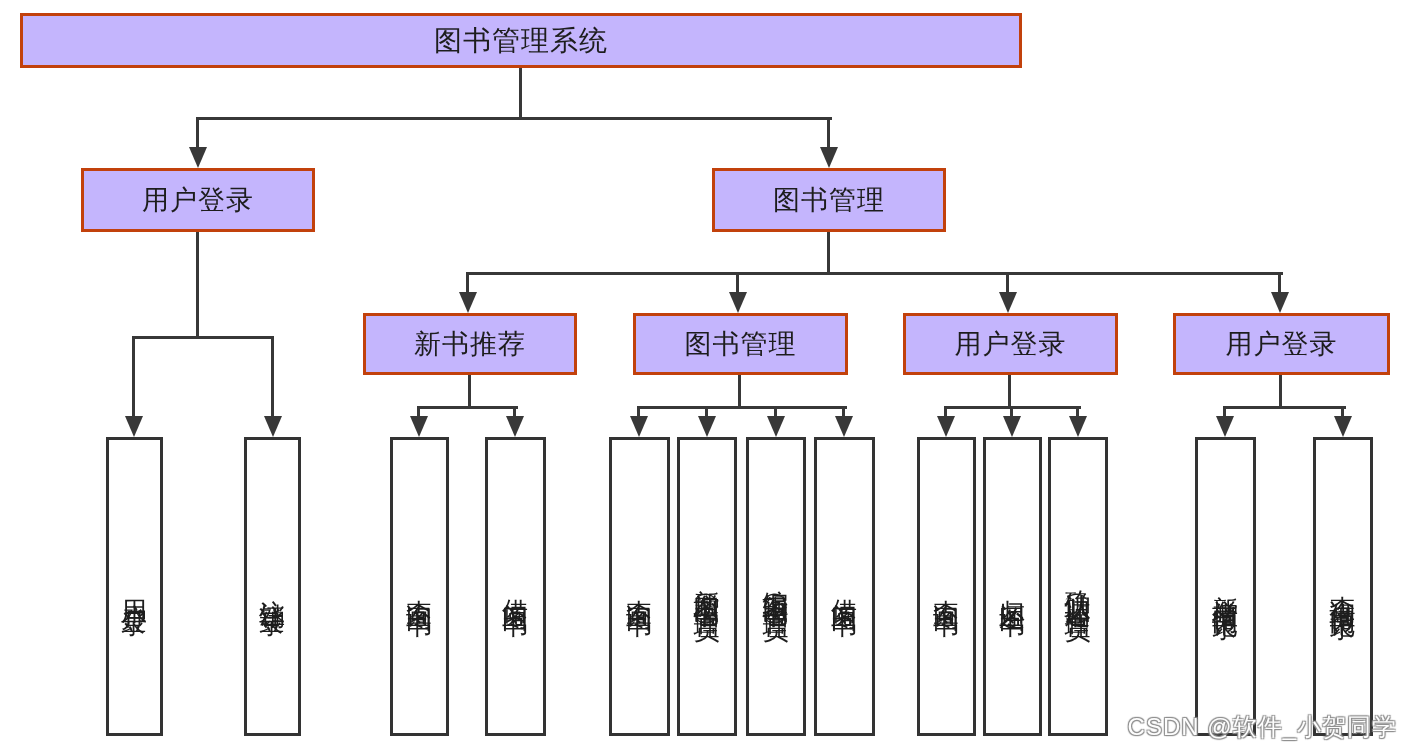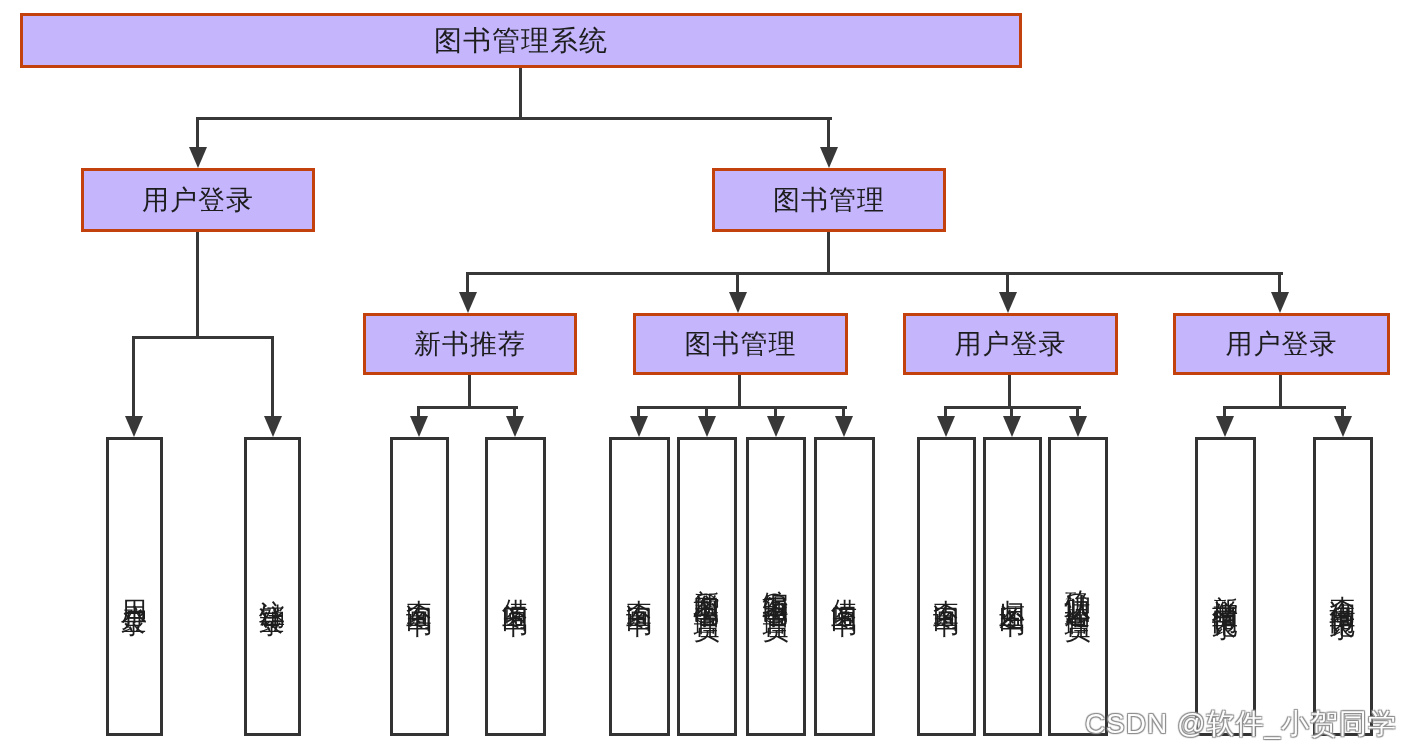--- a/index.html
+++ b/index.html
@@ -49,21 +49,21 @@
   .hl { position: absolute; height: 3px; background: #383838; }
   .tri {
     position: absolute; width: 0; height: 0;
     border-left: 9px solid transparent;
     border-right: 9px solid transparent;
     border-top: 21px solid #383838;
   }
   .watermark {
     position: absolute;
     right: 8px; bottom: 4px;
-    font-size: 28px;
+    font-size: 24px;
     letter-spacing: 1px;
     color: #fdfdfd;
     text-shadow: 1px 1px 1px #8e8e8e, -1px -1px 1px #8e8e8e,
                  1px -1px 1px #8e8e8e, -1px 1px 1px #8e8e8e;
     white-space: nowrap;
   }
 </style>
 </head>
 <body>
 

